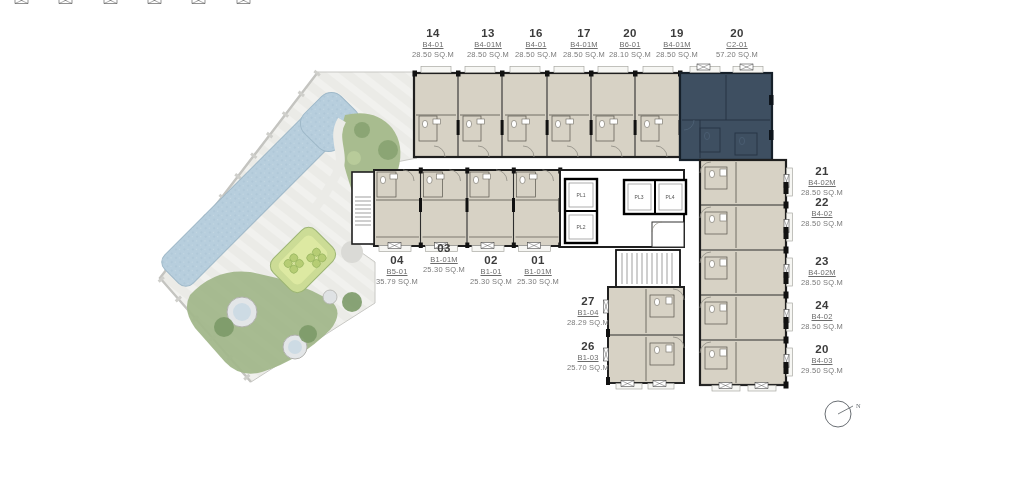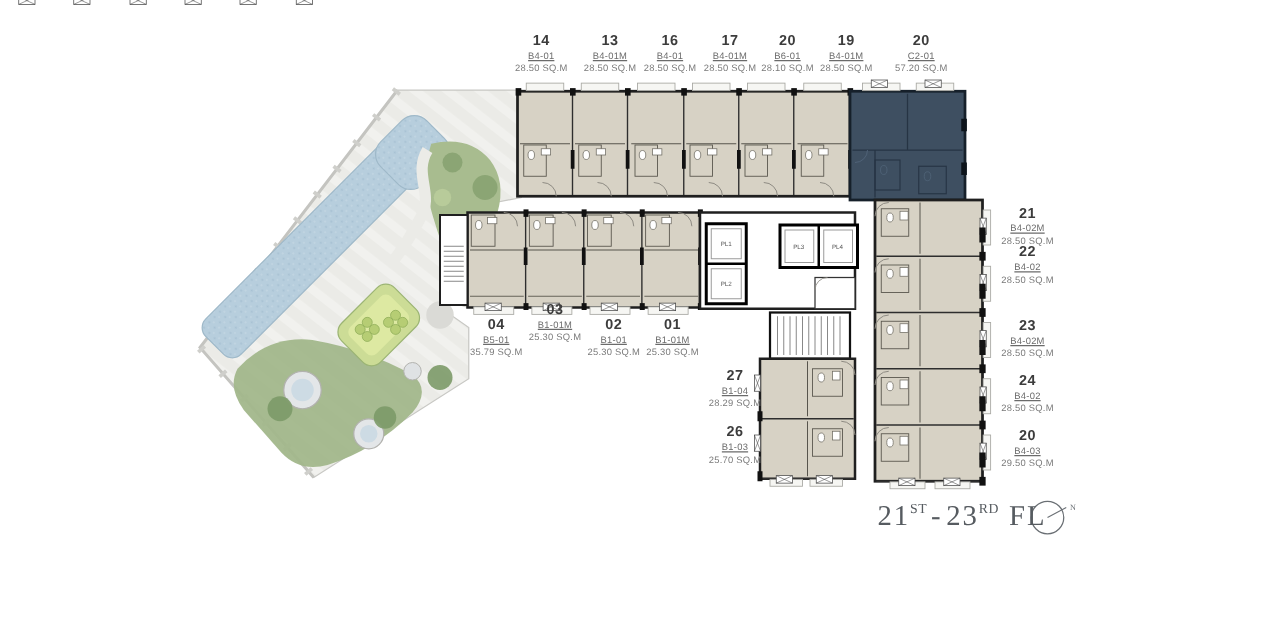--- a/index.html
+++ b/index.html
@@ -340,17 +340,14 @@
     <div class="no">27</div>
     <div class="type">B1-04</div>
     <div class="area">28.29 SQ.M</div>
   </div>
   <div class="unit-label" style="left:588px;top:340px">
     <div class="no">26</div>
     <div class="type">B1-03</div>
     <div class="area">25.70 SQ.M</div>
   </div>
 
-  <div class="floor-label">
-    <span>21</span><sup>ST</sup><span class="dash">-</span><span>23</span><sup>RD</sup><span class="fl">FL</span>
-  </div>
 
 </div>
 
 </body></html>

